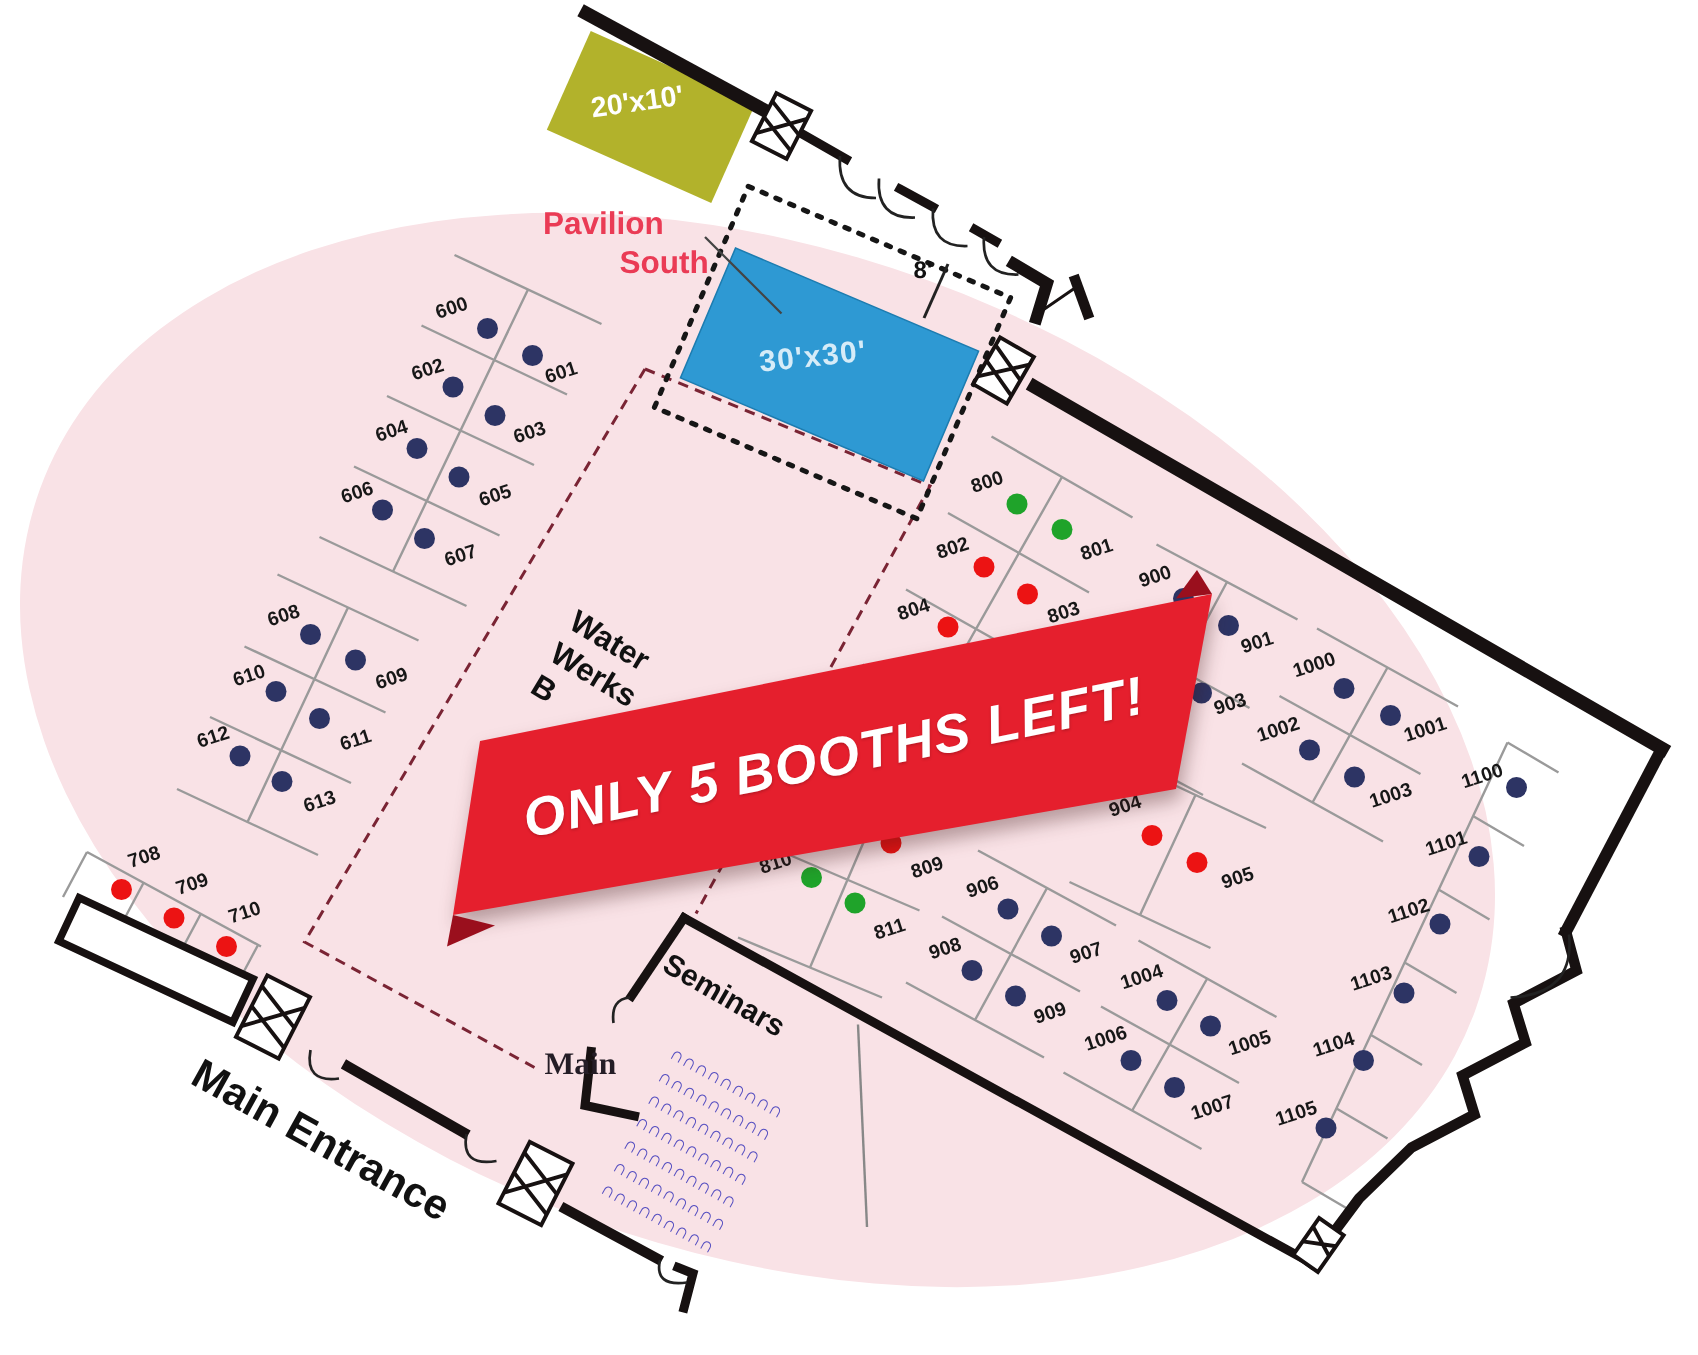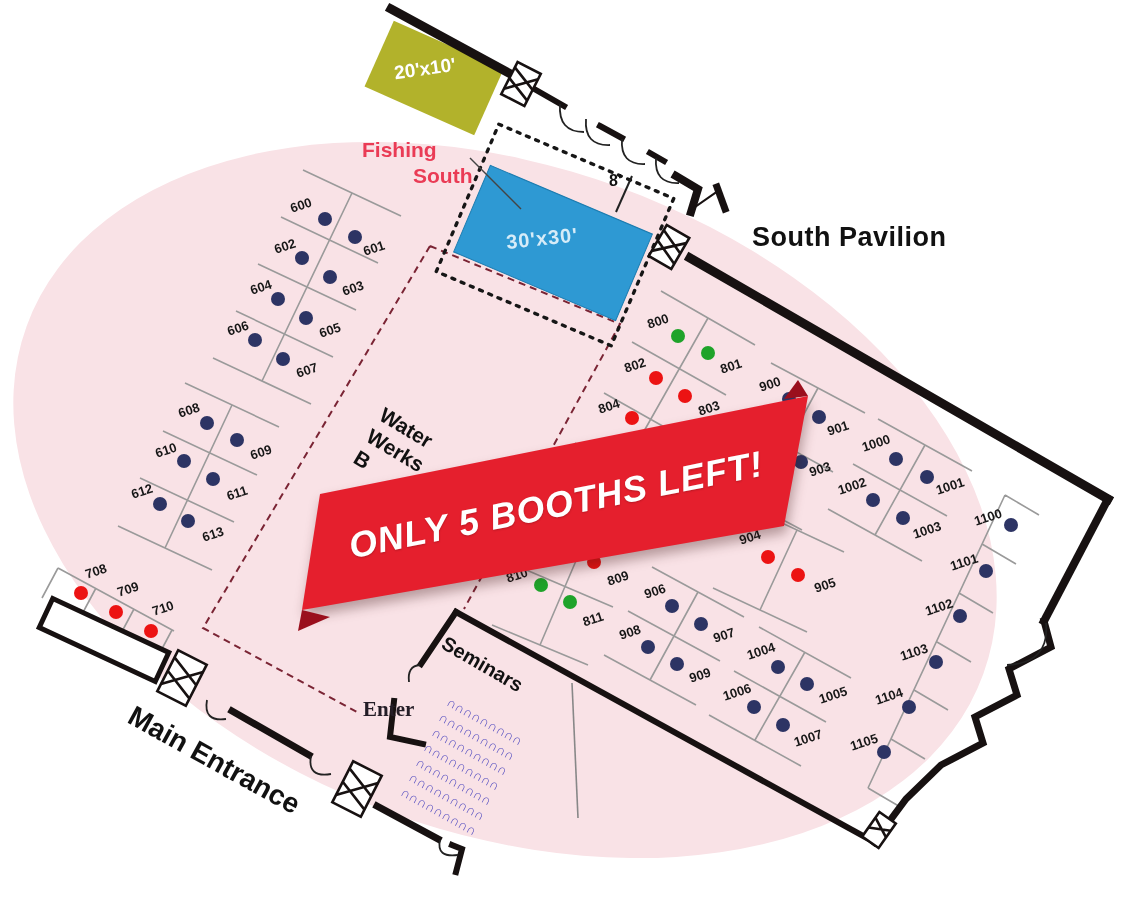--- a/index.html
+++ b/index.html
@@ -244,30 +244,29 @@
       <div class="chair-row" style="left: 450px; top: 697px; color: rgb(86, 79, 193);">∩∩∩∩∩∩∩∩∩</div>
       <div class="chair-row" style="left: 442.3px; top: 712px; color: rgb(86, 79, 193);">∩∩∩∩∩∩∩∩∩</div>
       <div class="chair-row" style="left: 434.6px; top: 727px; color: rgb(86, 79, 193);">∩∩∩∩∩∩∩∩∩</div>
       <div class="chair-row" style="left: 426.9px; top: 742px; color: rgb(86, 79, 193);">∩∩∩∩∩∩∩∩∩</div>
       <div class="chair-row" style="left: 419.2px; top: 757px; color: rgb(86, 79, 193);">∩∩∩∩∩∩∩∩∩</div>
       <div class="chair-row" style="left: 411.5px; top: 772px; color: rgb(86, 79, 193);">∩∩∩∩∩∩∩∩∩</div>
       <div class="chair-row" style="left: 403.8px; top: 787px; color: rgb(86, 79, 193);">∩∩∩∩∩∩∩∩∩</div>
     </div>
 
   <div class="layer">
-    <div class="maptext t-south">South Pavilion</div>
     <div class="maptext t-main">Main Entrance</div>
-    <div class="maptext t-enter">Enter</div>
+    <div class="maptext t-enter">Main</div>
     <div class="maptext t-seminars">Seminars</div>
     <div class="maptext t-water">
       <div>Water</div>
       <div>Werks</div>
       <div>B</div>
     </div>
-    <div class="maptext t-fish1">Fishing</div>
+    <div class="maptext t-fish1">Pavilion</div>
     <div class="maptext t-fish2">South</div>
     <div class="maptext t-aisle">8'</div>
     <div class="maptext t-stage">20'x10'</div>
     <div class="maptext t-pond">30'x30'</div>
   </div>
 
   <svg width="1132" height="903" viewBox="0 0 1132 903" style="pointer-events:none">
     <g style="filter:drop-shadow(2px 7px 6px rgba(60,20,20,.35))">
       <polygon points="320,494 808,396 784,526 302,610" fill="#e51f2d"></polygon>
     </g>

